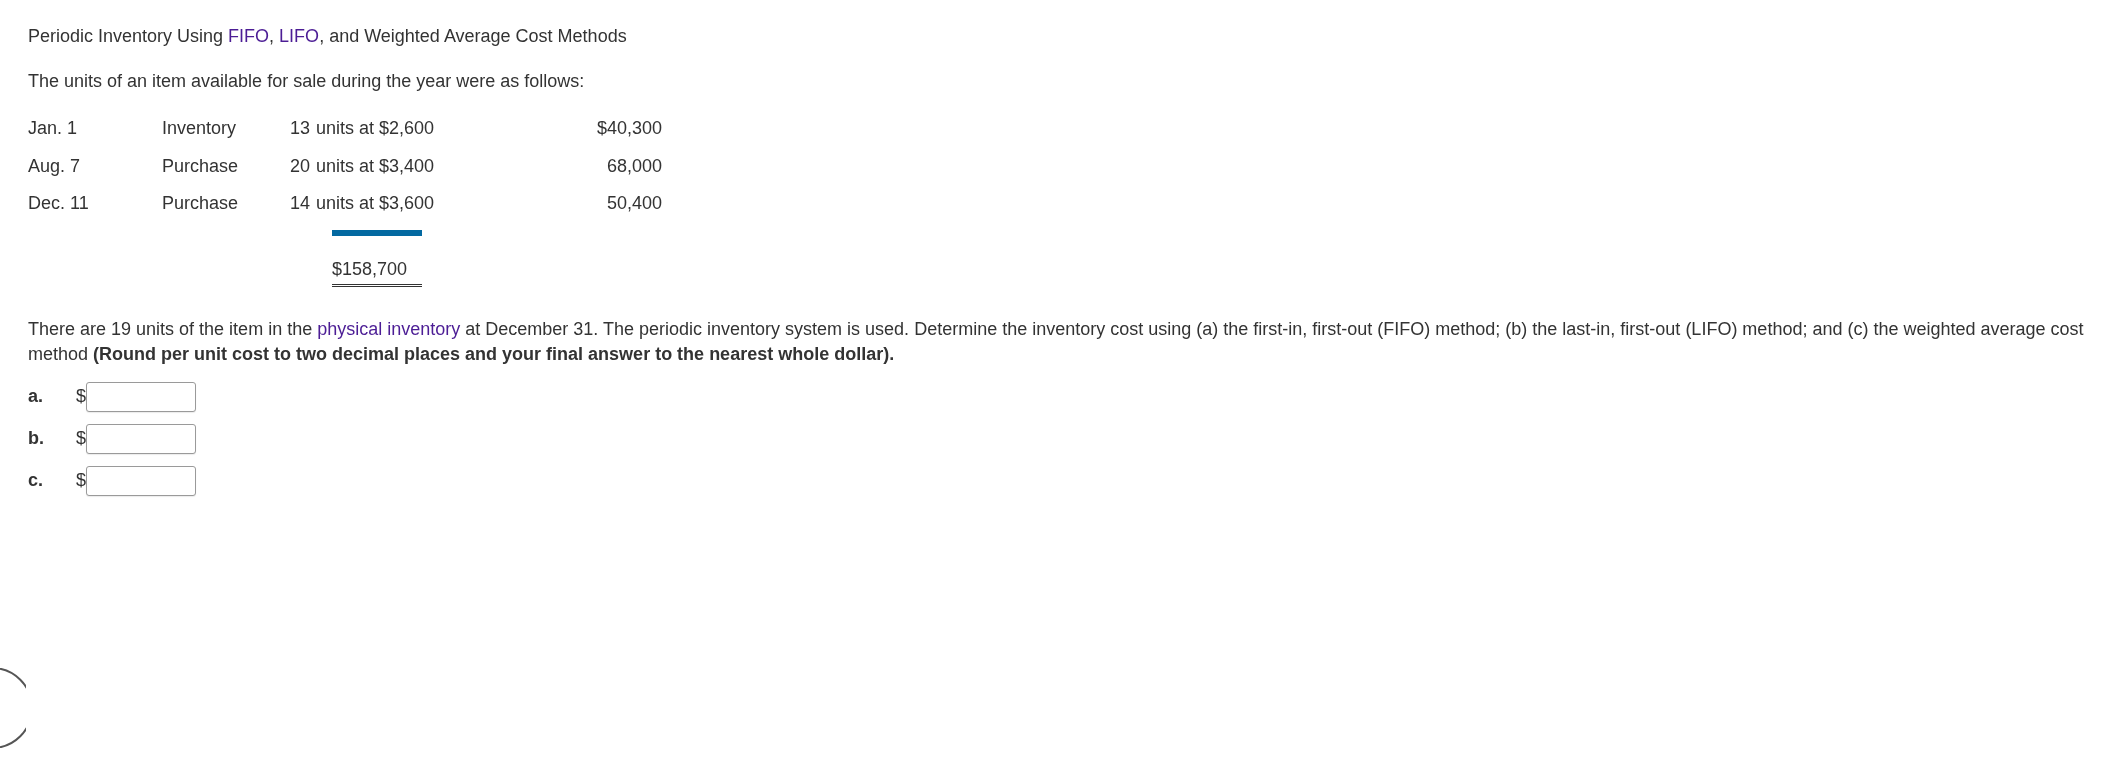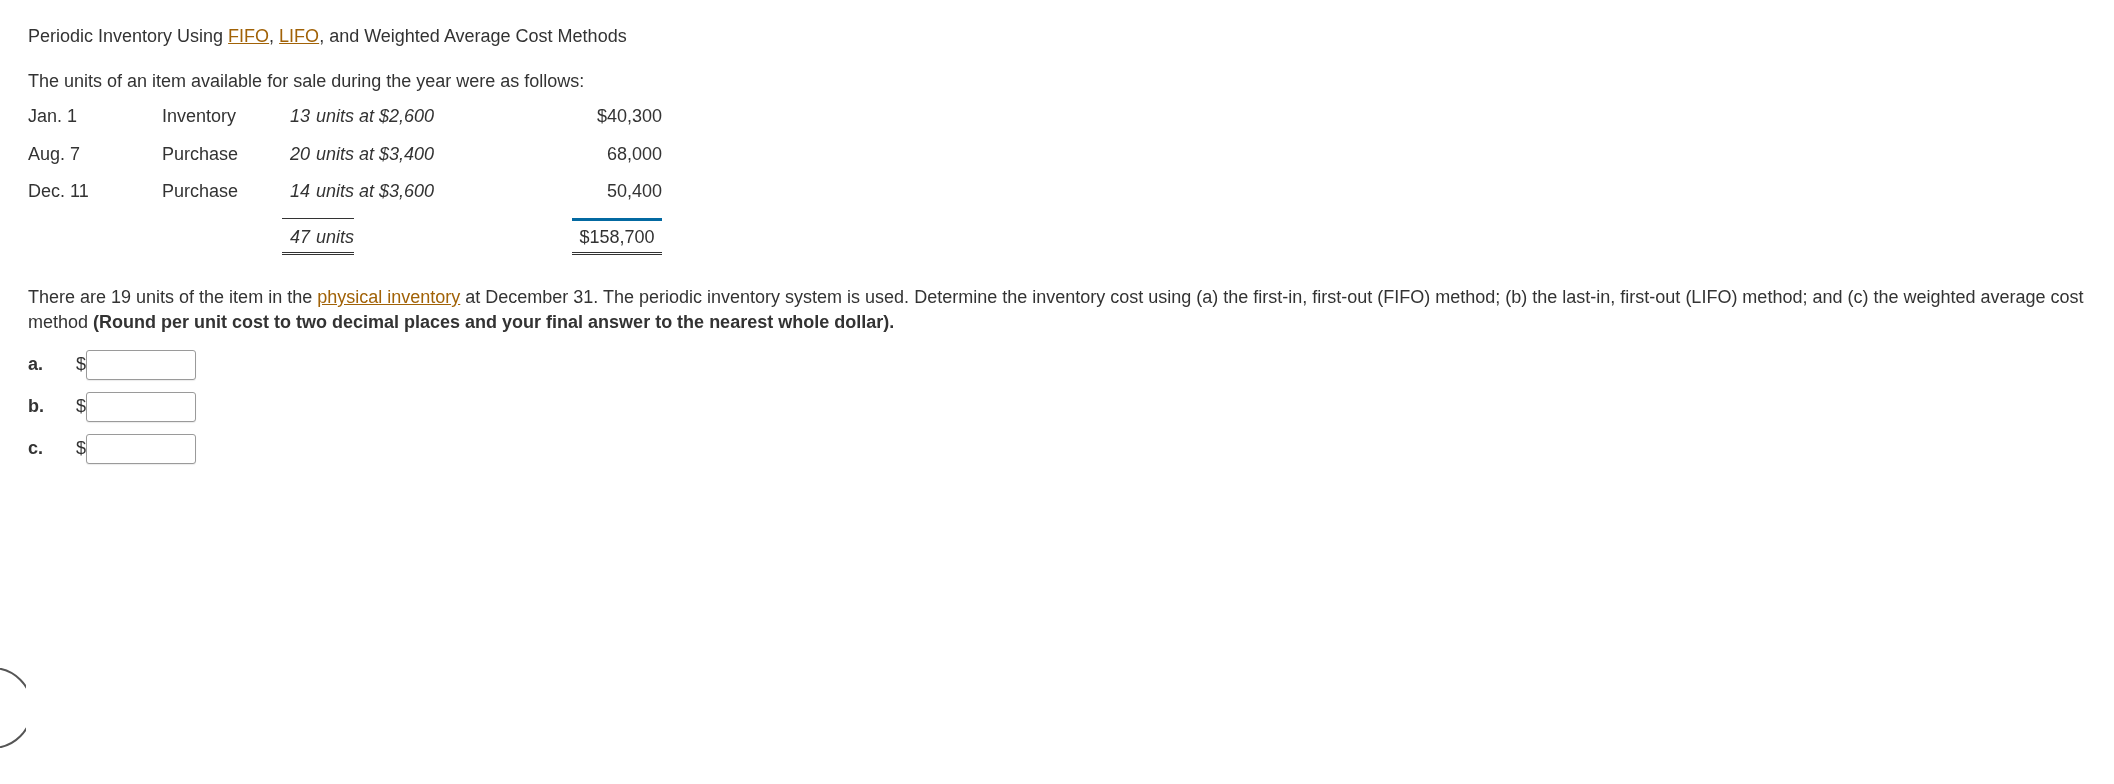--- a/index.html
+++ b/index.html
@@ -11,45 +11,43 @@
       font-family: Verdana, Arial, sans-serif;
       font-size: 18px;
       color: #333333;
       background: #fff;
       line-height: 1.4;
     }
     .title {
       margin-bottom: 20px;
     }
     .link-text {
-      color: #a16207;
-      text-decoration: underline;
+      color: #4c1d95;
     }
     .intro {
-      margin-bottom: 4px;
+      margin-bottom: 16px;
     }
     .inv-table {
       margin-bottom: 24px;
     }
     .inv-row {
       display: flex;
       align-items: baseline;
       padding: 6px 0;
     }
     .col-date {
       width: 90px;
     }
     .col-desc {
       width: 120px;
       margin-left: 44px;
     }
     .col-units-wrap {
       width: 240px;
       position: relative;
-      font-style: italic;
     }
     .col-units {
       display: inline-flex;
       align-items: baseline;
     }
     .col-units-num {
       width: 28px;
       text-align: right;
       display: inline-block;
     }
@@ -59,26 +57,26 @@
     .col-amount {
       width: 140px;
       text-align: right;
     }
     .subtotal-rule .col-units-wrap .col-units {
       border-top: 1px solid #333333;
       padding-top: 6px;
       margin-top: 2px;
     }
     .subtotal-rule .col-amount-inner {
-      border-top: 3px solid #0369a1;
-      padding-top: 4px;
+      border-top: 6px solid #0369a1;
+      padding-top: 21px;
       margin-top: 2px;
       display: inline-block;
       min-width: 90px;
-      text-align: center;
+      text-align: left;
     }
     .grand-total .col-units-wrap .col-units {
       border-bottom-style: double;
       border-bottom-width: 3px;
       border-bottom-color: #333333;
       padding-bottom: 2px;
     }
     .grand-total .col-amount-inner {
       border-bottom-style: double;
       border-bottom-width: 3px;
@@ -177,26 +175,20 @@
       </span>
     </div>
     <div class="col-amount">
       <span class="col-amount-inner">50,400</span>
     </div>
   </div>
 
   <div class="inv-row subtotal-rule grand-total">
     <div class="col-date"></div>
     <div class="col-desc"></div>
-    <div class="col-units-wrap">
-      <span class="col-units">
-        <span class="col-units-num">47</span>
-        <span class="col-units-text">units</span>
-      </span>
-    </div>
     <div class="col-amount">
       <span class="col-amount-inner">$158,700</span>
     </div>
   </div>
 </div>
 
 <div class="question">
   <span>There are 19 units of the item in the </span><span class="link-text">physical inventory</span><span> at December 31. The periodic inventory system is used. Determine the inventory cost using (a) the first-in, first-out (FIFO) method; (b) the last-in, first-out (LIFO) method; and (c) the weighted average cost method </span><span class="bold">(Round per unit cost to two decimal places and your final answer to the nearest whole dollar).</span>
 </div>
 

